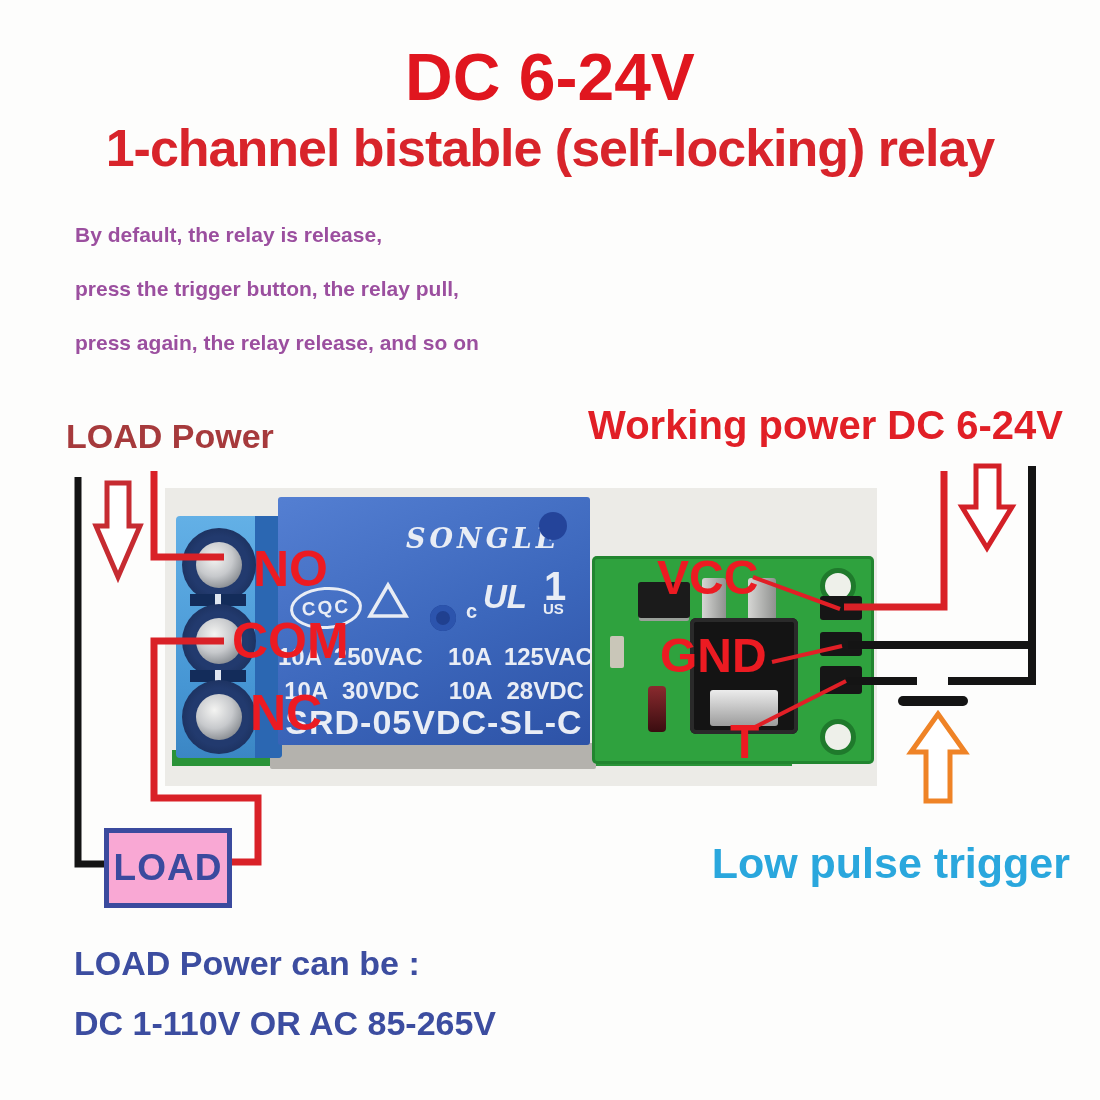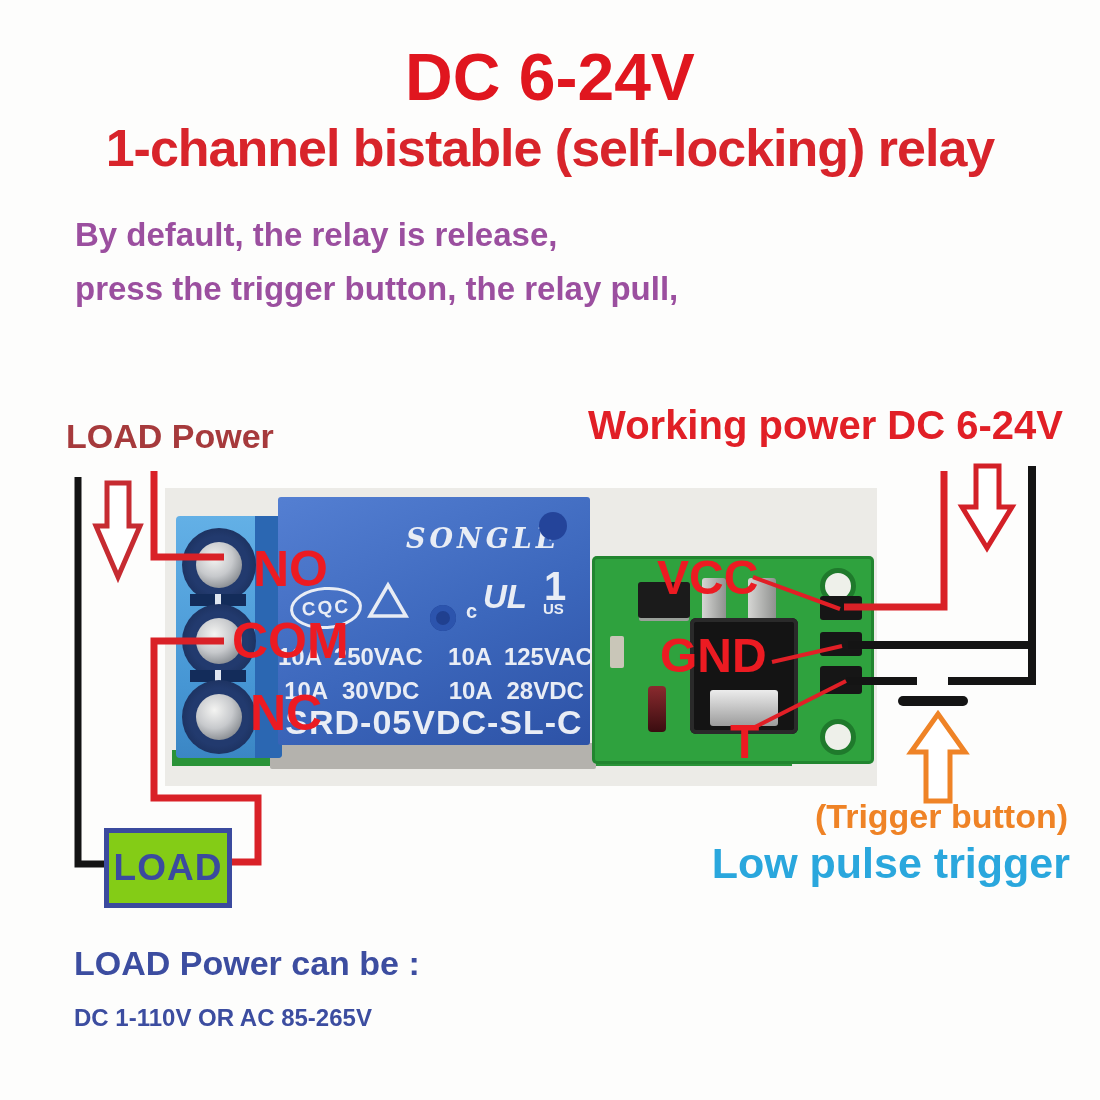--- a/index.html
+++ b/index.html
@@ -4,21 +4,21 @@
 <style>
   html,body{margin:0;padding:0;background:#ffffff;}
   #stage{
     position:relative;width:1100px;height:1100px;background:#fdfdfc;overflow:hidden;
     font-family:"Liberation Sans",sans-serif;
   }
   .abs{position:absolute;}
   
   .title{left:0;top:44px;width:1100px;text-align:center;font-size:66px;font-weight:800;color:#e0161f;line-height:1;z-index:6;}
   .subtitle{left:0;top:120px;width:1100px;text-align:center;font-size:52px;font-weight:800;color:#d8242b;letter-spacing:-1px;line-height:1.1;z-index:6;}
-  .desc{left:75px;top:208px;z-index:6;color:#9b4f9f;font-size:33px;font-weight:700;}
+  .desc{left:75px;top:208px;z-index:6;color:#9b4f9f;font-size:21px;font-weight:700;}
   .desc div{height:54px;line-height:54px;}
   .load-power{left:66px;top:417px;font-size:34px;font-weight:800;color:#a63a3c;z-index:6;}
   .working-power{left:523px;top:403px;width:540px;text-align:right;font-size:40px;font-weight:800;color:#e11f26;z-index:6;}
   
   .photo{left:165px;top:488px;width:712px;height:298px;background:#ecebe7;z-index:1;}
   .pcb-strip{left:7px;top:262px;width:620px;height:16px;background:#2a9338;}
   .relay-base{left:105px;top:255px;width:326px;height:26px;background:#b4b2ad;border-radius:2px;}
   
   .tblock{left:11px;top:28px;width:106px;height:242px;background:linear-gradient(180deg,#63b0e6,#4696d4 70%,#3b86c4);border-radius:4px;}
   .tstrip{left:79px;top:0;width:27px;height:242px;background:#2b67b2;border-radius:0 4px 4px 0;}
@@ -61,37 +61,38 @@
   svg.overlay{left:0;top:0;z-index:5;}
   
   .lbl{font-weight:800;color:#ec1b22;line-height:1;z-index:6;}
   .lbl-no{left:253px;top:544px;font-size:50px;}
   .lbl-com{left:232px;top:616px;font-size:50px;}
   .lbl-nc{left:250px;top:688px;font-size:50px;}
   .lbl-vcc{left:657px;top:554px;font-size:48px;}
   .lbl-gnd{left:660px;top:632px;font-size:48px;}
   .lbl-t{left:730px;top:718px;font-size:48px;}
   
-  .load-box{left:104px;top:828px;width:128px;height:80px;border:5px solid #3b4a9e;background:#84cc16;box-sizing:border-box;
+  .load-box{left:104px;top:828px;width:128px;height:80px;border:5px solid #3b4a9e;background:#f9a8d4;box-sizing:border-box;
             display:flex;align-items:center;justify-content:center;font-size:37px;font-weight:800;color:#3b4a9e;letter-spacing:1px;z-index:6;}
   .trigger-label{left:668px;top:797px;width:400px;text-align:right;font-size:34px;font-weight:800;color:#ef8326;z-index:6;}
   .low-pulse{left:666px;top:839px;width:404px;text-align:right;font-size:43px;font-weight:800;color:#2aa7dd;z-index:6;}
   .footer1{left:74px;top:944px;font-size:34px;font-weight:800;color:#3c4da0;z-index:6;text-align:right;}
-  .footer2{left:74px;top:1004px;font-size:24px;font-weight:800;color:#3c4da0;z-index:6;}
+  .footer2{left:74px;top:1004px;font-size:34px;font-weight:800;color:#3c4da0;z-index:6;}
 </style>
 </head>
 <body>
 
 <div id="stage">
 
   <div class="abs title">DC 6-24V</div>
   <div class="abs subtitle">1-channel bistable (self-locking) relay</div>
   <div class="abs desc">
     <div>By default, the relay is release,</div>
     <div>press the trigger button, the relay pull,</div>
+    <div>press again, the relay release, and so on</div>
   </div>
   <div class="abs load-power">LOAD Power</div>
   <div class="abs working-power">Working power DC 6-24V</div>
 
   <div class="abs photo">
     <div class="abs pcb-strip"></div>
     <div class="abs relay-base"></div>
 
     <div class="abs tblock">
       <div class="abs tstrip"></div>
@@ -160,18 +161,17 @@
   </svg>
 
   <div class="abs lbl lbl-no">NO</div>
   <div class="abs lbl lbl-com">COM</div>
   <div class="abs lbl lbl-nc">NC</div>
   <div class="abs lbl lbl-vcc">VCC</div>
   <div class="abs lbl lbl-gnd">GND</div>
   <div class="abs lbl lbl-t">T</div>
 
   <div class="abs load-box">LOAD</div>
-  <div class="abs trigger-label">(Trigger button)</div>
   <div class="abs low-pulse">Low pulse trigger</div>
   <div class="abs footer1">LOAD Power can be :</div>
   <div class="abs footer2">DC 1-110V OR AC 85-265V</div>
 
 </div>
 
 </body></html>

